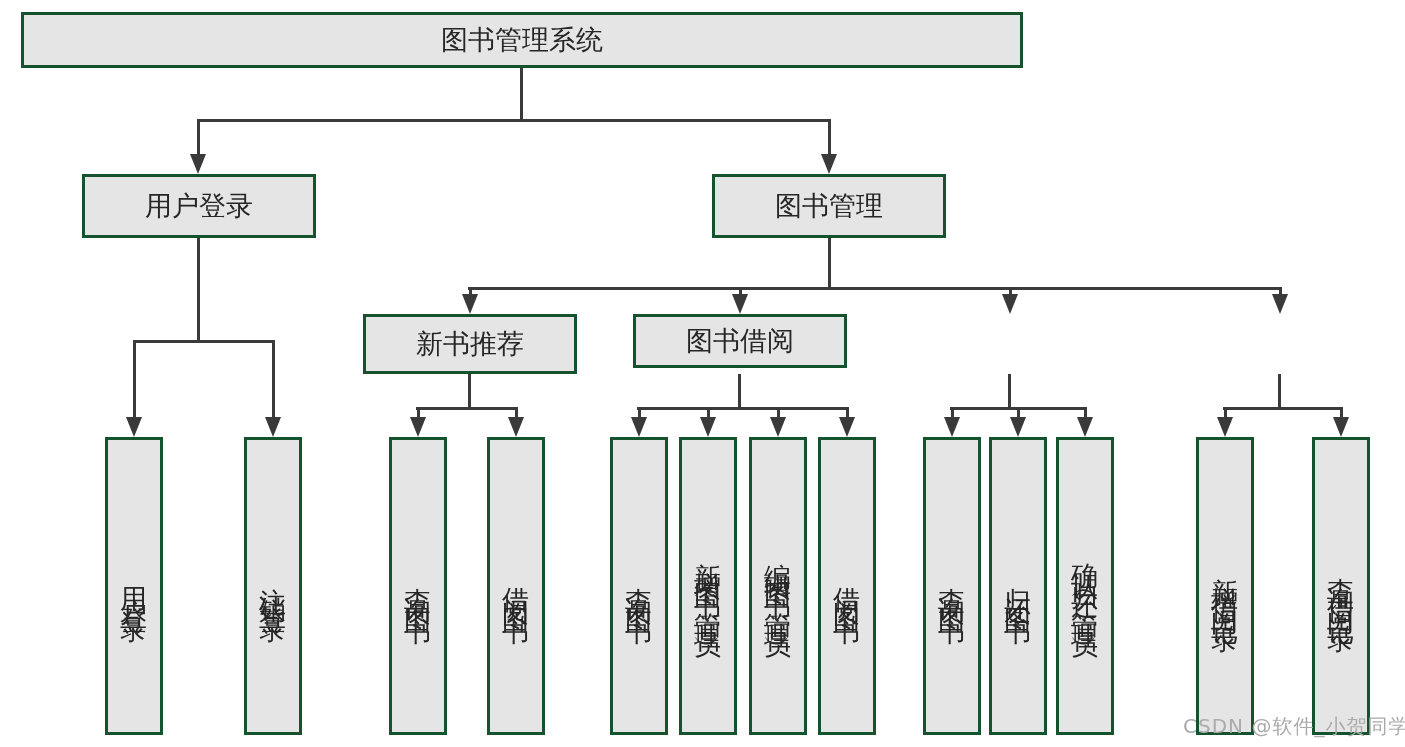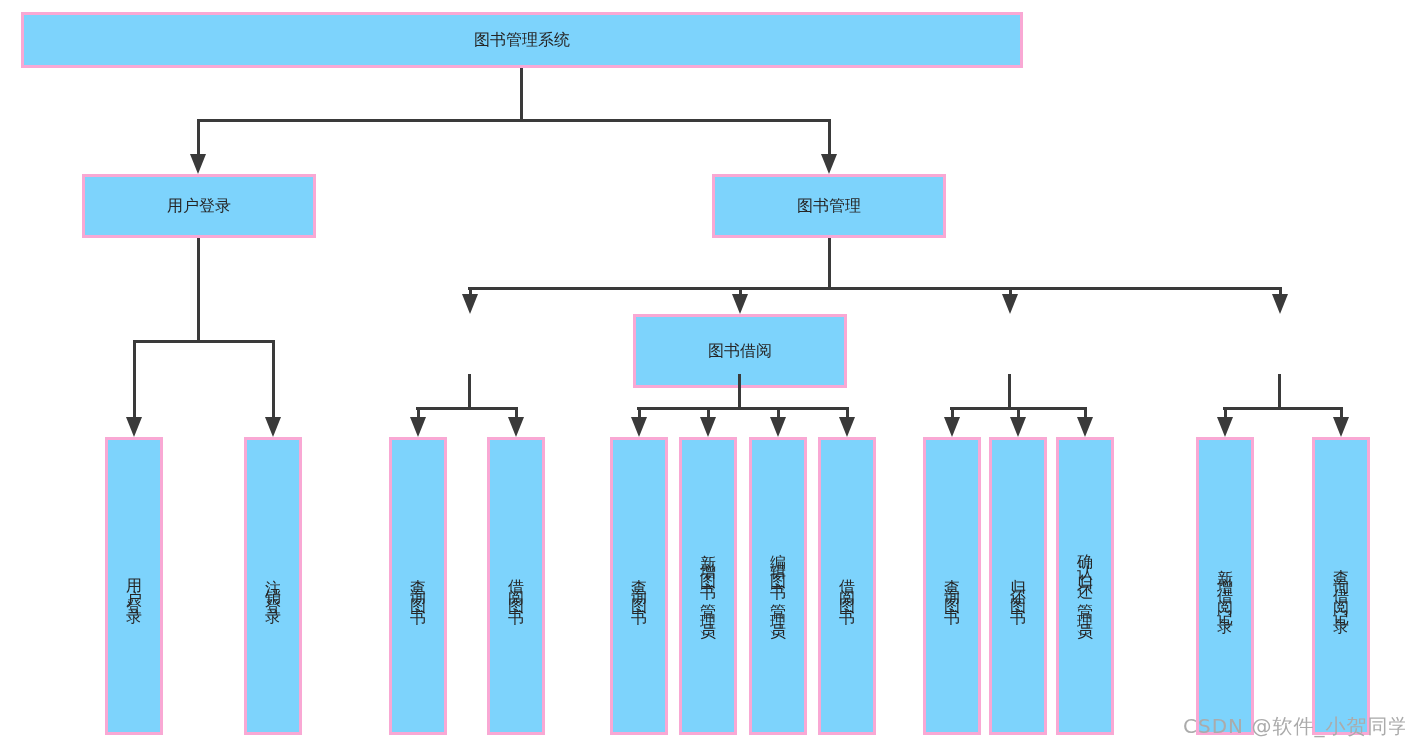--- a/index.html
+++ b/index.html
@@ -1,23 +1,23 @@
 <!DOCTYPE html>
 <html><head>
 <meta charset="utf-8">
 <style>
   html,body{margin:0;padding:0;background:#ffffff;}
   .canvas{
     position:relative;width:1405px;height:747px;background:#ffffff;
     font-family:"DejaVu Sans","Liberation Sans",sans-serif;overflow:hidden;
   }
   .node{
-    position:absolute;box-sizing:border-box;border:3px solid #f9a8d4;background:#7dd3fc;
+    position:absolute;box-sizing:border-box;border:3px solid #14532d;background:#e5e5e5;
     display:flex;align-items:center;justify-content:center;
-    font-size:16px;color:#262626;white-space:nowrap;
+    font-size:27px;color:#262626;white-space:nowrap;
   }
   .vnode{width:58px;top:437px;height:298px;}
   .vtext{writing-mode:vertical-rl;letter-spacing:10px;line-height:1;}
   .vline{position:absolute;width:3px;background:#3a3a3a;}
   .hline{position:absolute;height:3px;background:#3a3a3a;}
   .arrow{
     position:absolute;width:0;height:0;
     border-left:8px solid transparent;border-right:8px solid transparent;
     border-top:20px solid #3a3a3a;
   }
@@ -35,21 +35,24 @@
     <span>图书管理系统</span>
   </div>
 
   <div class="node" style="left:82px;top:174px;width:234px;height:64px;">
     <span>用户登录</span>
   </div>
   <div class="node" style="left:712px;top:174px;width:234px;height:64px;">
     <span>图书管理</span>
   </div>
 
-  <div class="node" style="left:633px;top:314px;width:214px;height:74px;">
+  <div class="node" style="left:363px;top:314px;width:214px;height:60px;">
+    <span>新书推荐</span>
+  </div>
+  <div class="node" style="left:633px;top:314px;width:214px;height:54px;">
     <span>图书借阅</span>
   </div>
 
   <div class="node vnode" style="left:105px;">
     <span class="vtext">用户登录</span>
   </div>
   <div class="node vnode" style="left:244px;">
     <span class="vtext">注销登录</span>
   </div>
 

